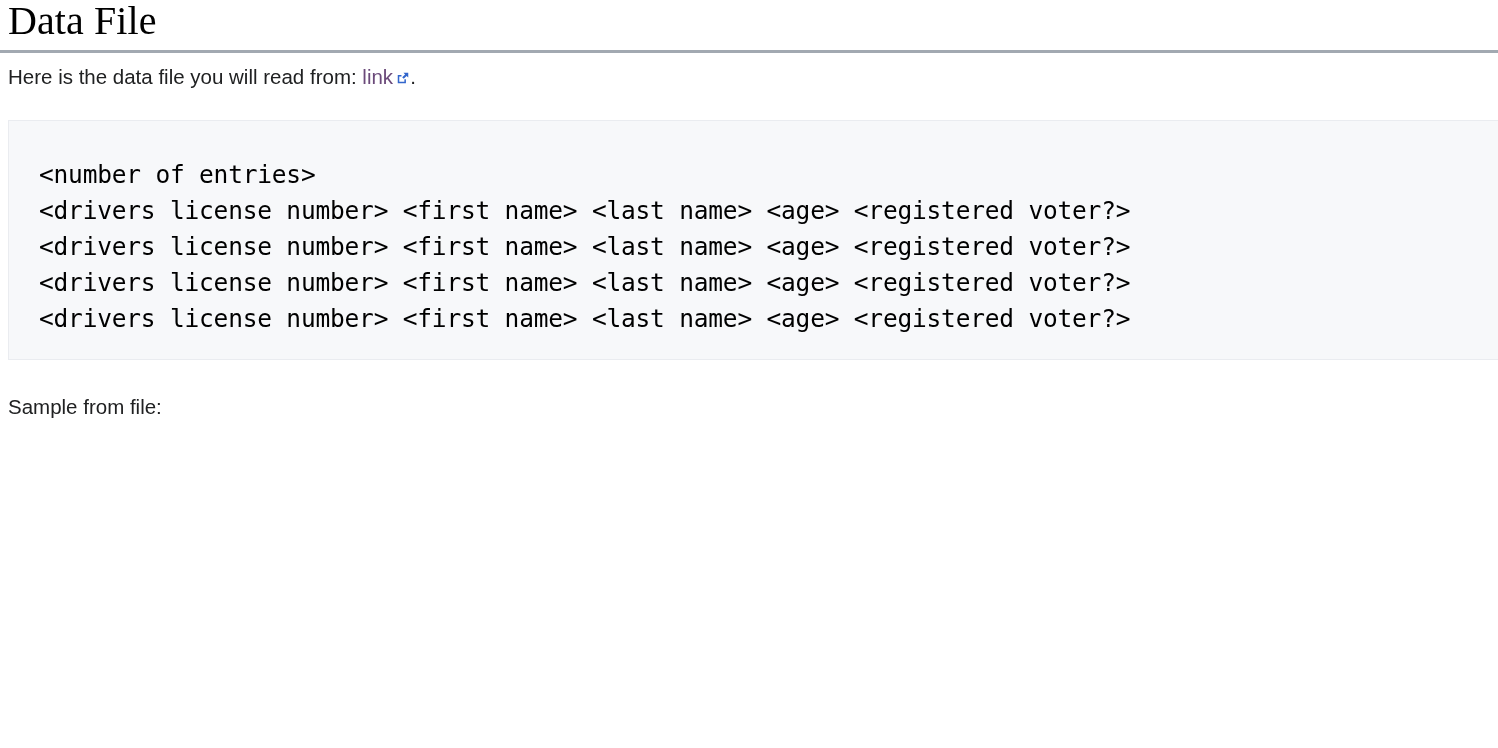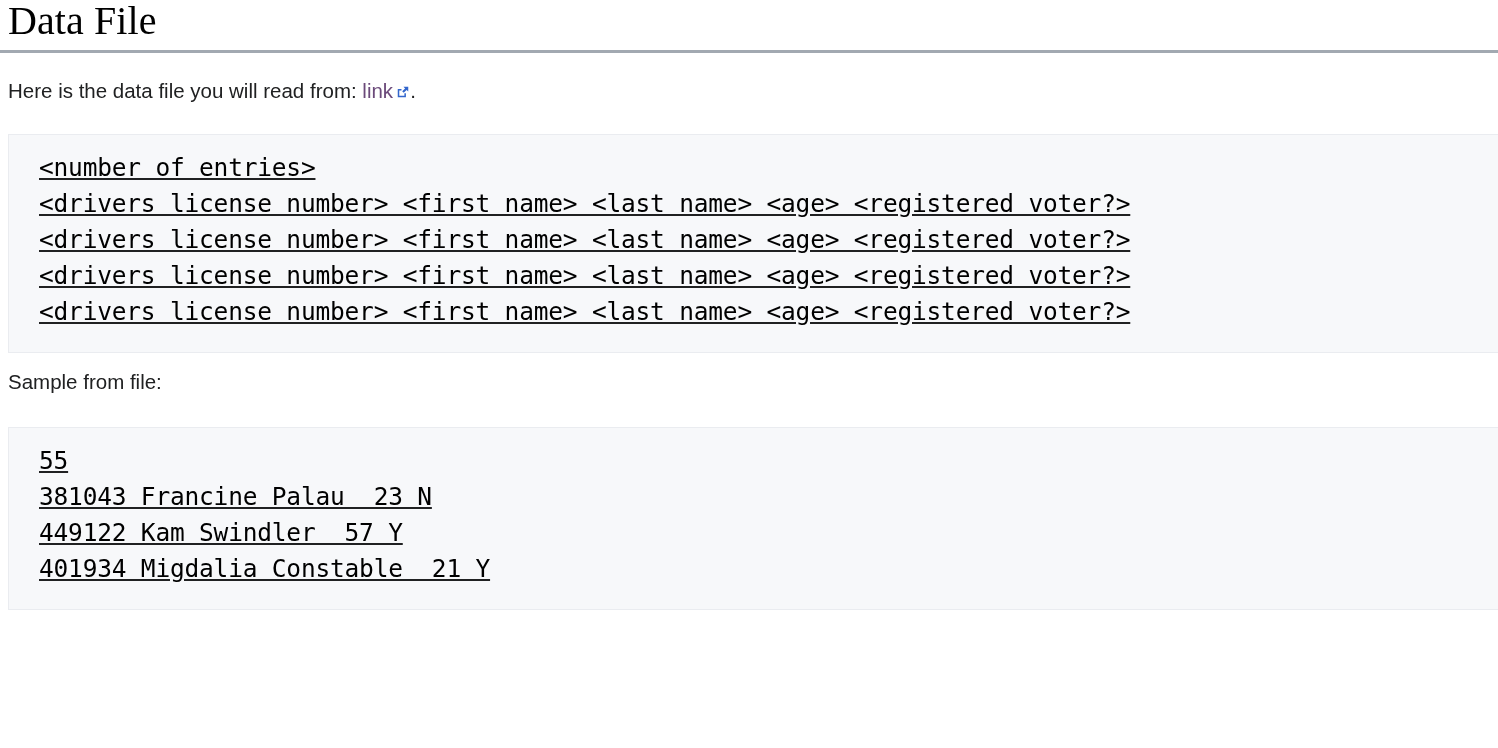--- a/index.html
+++ b/index.html
@@ -44,23 +44,23 @@
   }
 
   
   .para {
     font-size: 20.5px;
     line-height: 1.62;
     color: #202122;
     margin: 0;
     padding: 0 10px 0 8px;
   }
-  .para-1 { margin-top: 21px; }
+  .para-1 { margin-top: 7px; }
   .para-2 { margin-top: 30px; }
-  .para-3 { margin-top: 12px; }
+  .para-3 { margin-top: 30px; }
 
   .ext-link {
     color: #6b4a7a;
     text-decoration: none;
     cursor: pointer;
   }
 
   .ext-icon {
     display: inline-block;
     width: 14px;
@@ -72,23 +72,22 @@
 
   
   .codeblock {
     background: #f7f8fa;
     border: 1px solid #eaecf0;
     border-right: 0;
     box-sizing: border-box;
     margin: 0;
     margin-left: 8px;
     width: calc(100% - 8px);
-    padding: 15px 0 22px 30px;
+    padding: 36px 0 22px 30px;
     overflow: hidden;
-    text-decoration: underline;
   }
   .codeblock pre {
     margin: 0;
     padding: 0;
     font-family: "DejaVu Sans Mono", "Liberation Mono", monospace;
     font-size: 24.5px;
     line-height: 36px;
     color: #000000;
     white-space: pre;
     letter-spacing: -0.2px;
@@ -113,20 +112,14 @@
   <div class="codeblock block-format">
     <pre>&lt;number of entries&gt;
 &lt;drivers license number&gt; &lt;first name&gt; &lt;last name&gt; &lt;age&gt; &lt;registered voter?&gt;
 &lt;drivers license number&gt; &lt;first name&gt; &lt;last name&gt; &lt;age&gt; &lt;registered voter?&gt;
 &lt;drivers license number&gt; &lt;first name&gt; &lt;last name&gt; &lt;age&gt; &lt;registered voter?&gt;
 &lt;drivers license number&gt; &lt;first name&gt; &lt;last name&gt; &lt;age&gt; &lt;registered voter?&gt;</pre>
   </div>
 
   <p class="para para-3">Sample from file:</p>
 
-  <div class="codeblock block-sample">
-    <pre>55
-381043 Francine Palau  23 N
-449122 Kam Swindler  57 Y
-401934 Migdalia Constable  21 Y</pre>
-  </div>
 
 </div>
 
 </body></html>

